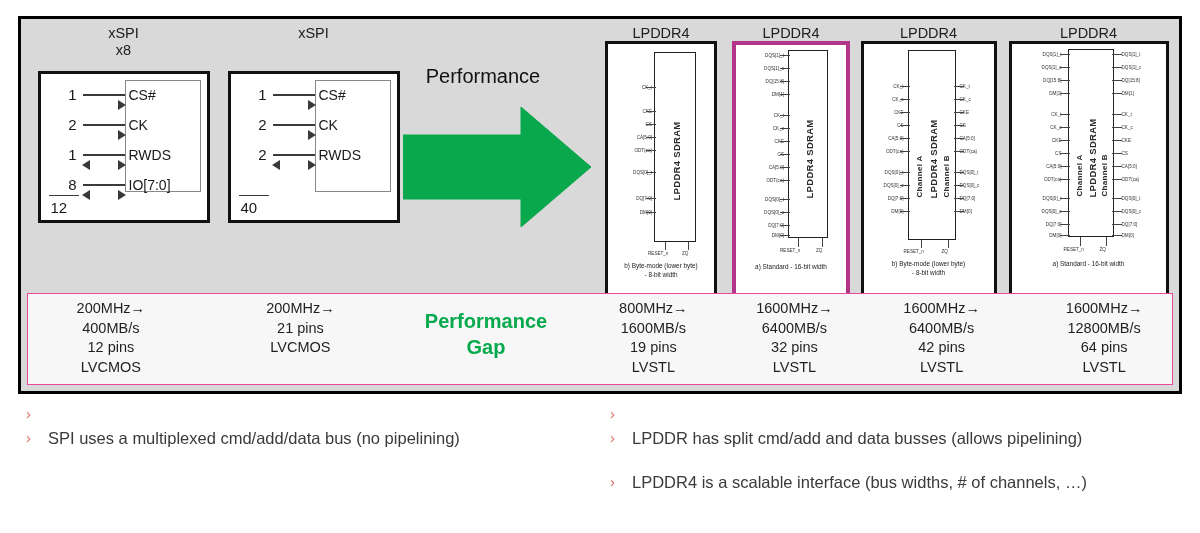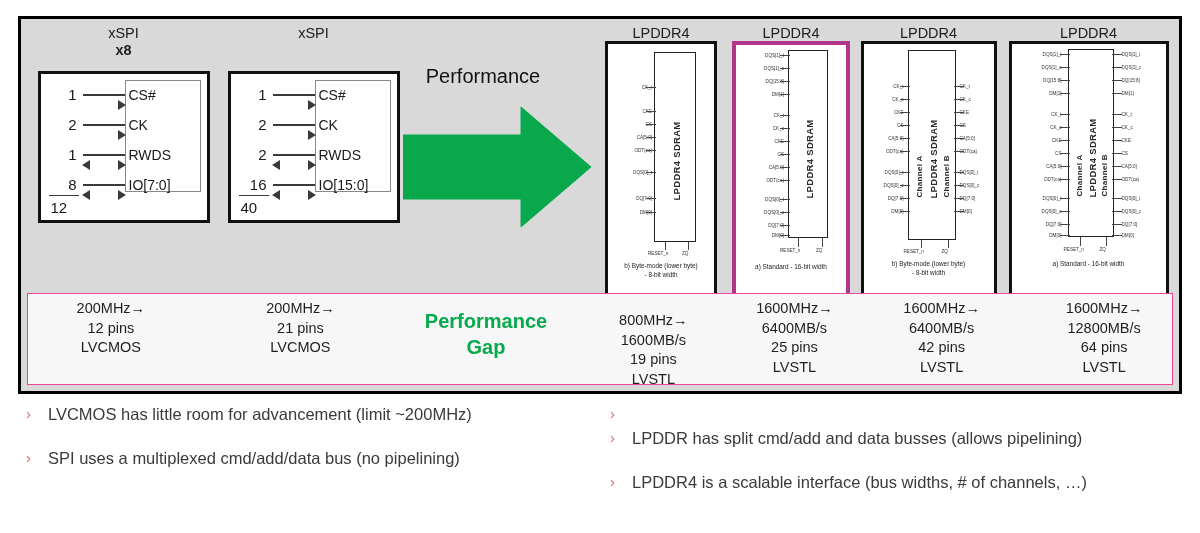--- a/index.html
+++ b/index.html
@@ -31,21 +31,21 @@
   .col-arrow {width:195px;}
   .col-l1{width:130px;}
   .col-l2{width:130px;}
   .col-l3{width:145px;}
   .col-l4{width:175px;}
 
   .col-title{
     text-align:center;font-size:14.5px;line-height:17px;
     color:#202020;padding-top:6px;white-space:nowrap;
   }
-  .col-title .t2{display:block;font-weight:bold;}
+  .col-title .t2{display:block;}
 
   
   .spi-box{
     position:absolute;left:50%;transform:translateX(-50%);
     top:52px;width:172px;height:152px;
     background:#fff;border:3px solid #111;box-sizing:border-box;
   }
   .spi-inner{
     position:absolute;left:84px;top:6px;right:6px;bottom:28px;
     border:1px solid #888;background:#fff;box-sizing:border-box;
@@ -225,28 +225,20 @@
             </span>
           <span class="spi-sig">CK</span>
         </div>
         <div class="spi-row" style="top:68px;">
           <span class="spi-num">2</span>
           <span class="spi-line">
               <i class="ar-l"></i>
               <i class="ar-r"></i>
             </span>
           <span class="spi-sig">RWDS</span>
-        </div>
-        <div class="spi-row" style="top:98px;">
-          <span class="spi-num">16</span>
-          <span class="spi-line">
-              <i class="ar-l"></i>
-              <i class="ar-r"></i>
-            </span>
-          <span class="spi-sig">IO[15:0]</span>
         </div>
 
         <div class="spi-rule"></div>
         <div class="spi-total">40</div>
       </div>
     </div>
 
     <div class="col col-arrow">
       <div class="arrow-wrap">
         <svg width="190" height="120" viewBox="0 0 190 120">
@@ -480,46 +472,47 @@
         <div class="caption" style="top:216px;">a) Standard - 16-bit width</div>
       </div>
     </div>
 
   </div>
 
   <div class="specs">
 
     <div class="spec" style="width:205px;">
       <div>200MHz→</div>
+      <div>400MB/s</div>
       <div>12 pins</div>
       <div>LVCMOS</div>
     </div>
 
     <div class="spec" style="width:175px;">
       <div>200MHz→</div>
       <div>21 pins</div>
       <div>LVCMOS</div>
     </div>
 
     <div class="spec gap" style="width:195px;">
       <div>Performance</div>
       <div>Gap</div>
     </div>
 
-    <div class="spec" style="width:130px;margin-top:12px;">
+    <div class="spec" style="width:130px;">
       <div>800MHz→</div>
       <div>1600MB/s</div>
       <div>19 pins</div>
       <div>LVSTL</div>
     </div>
 
     <div class="spec" style="width:130px;">
       <div>1600MHz→</div>
       <div>6400MB/s</div>
-      <div>25 pins</div>
+      <div>32 pins</div>
       <div>LVSTL</div>
     </div>
 
     <div class="spec" style="width:145px;">
       <div>1600MHz→</div>
       <div>6400MB/s</div>
       <div>42 pins</div>
       <div>LVSTL</div>
     </div>
 
@@ -531,21 +524,20 @@
     </div>
 
   </div>
 </div>
 
 <div class="bullets">
 
   <div class="bcol left">
     <div class="bullet">
       <span class="chev">›</span>
-      <span>LVCMOS has little room for advancement (limit ~200MHz)</span>
     </div>
     <div class="bullet">
       <span class="chev">›</span>
       <span>SPI uses a multiplexed cmd/add/data bus (no pipelining)</span>
     </div>
   </div>
 
   <div class="bcol right">
     <div class="bullet">
       <span class="chev">›</span>

